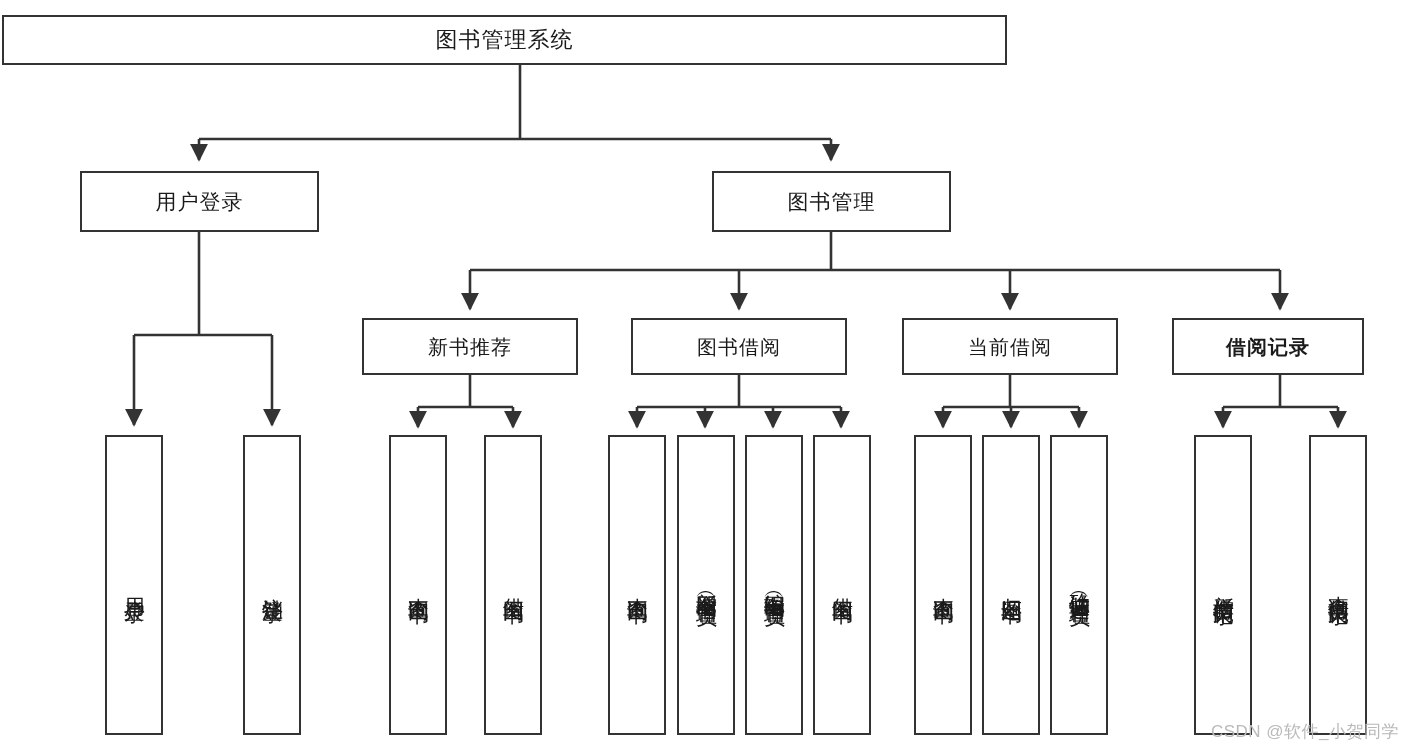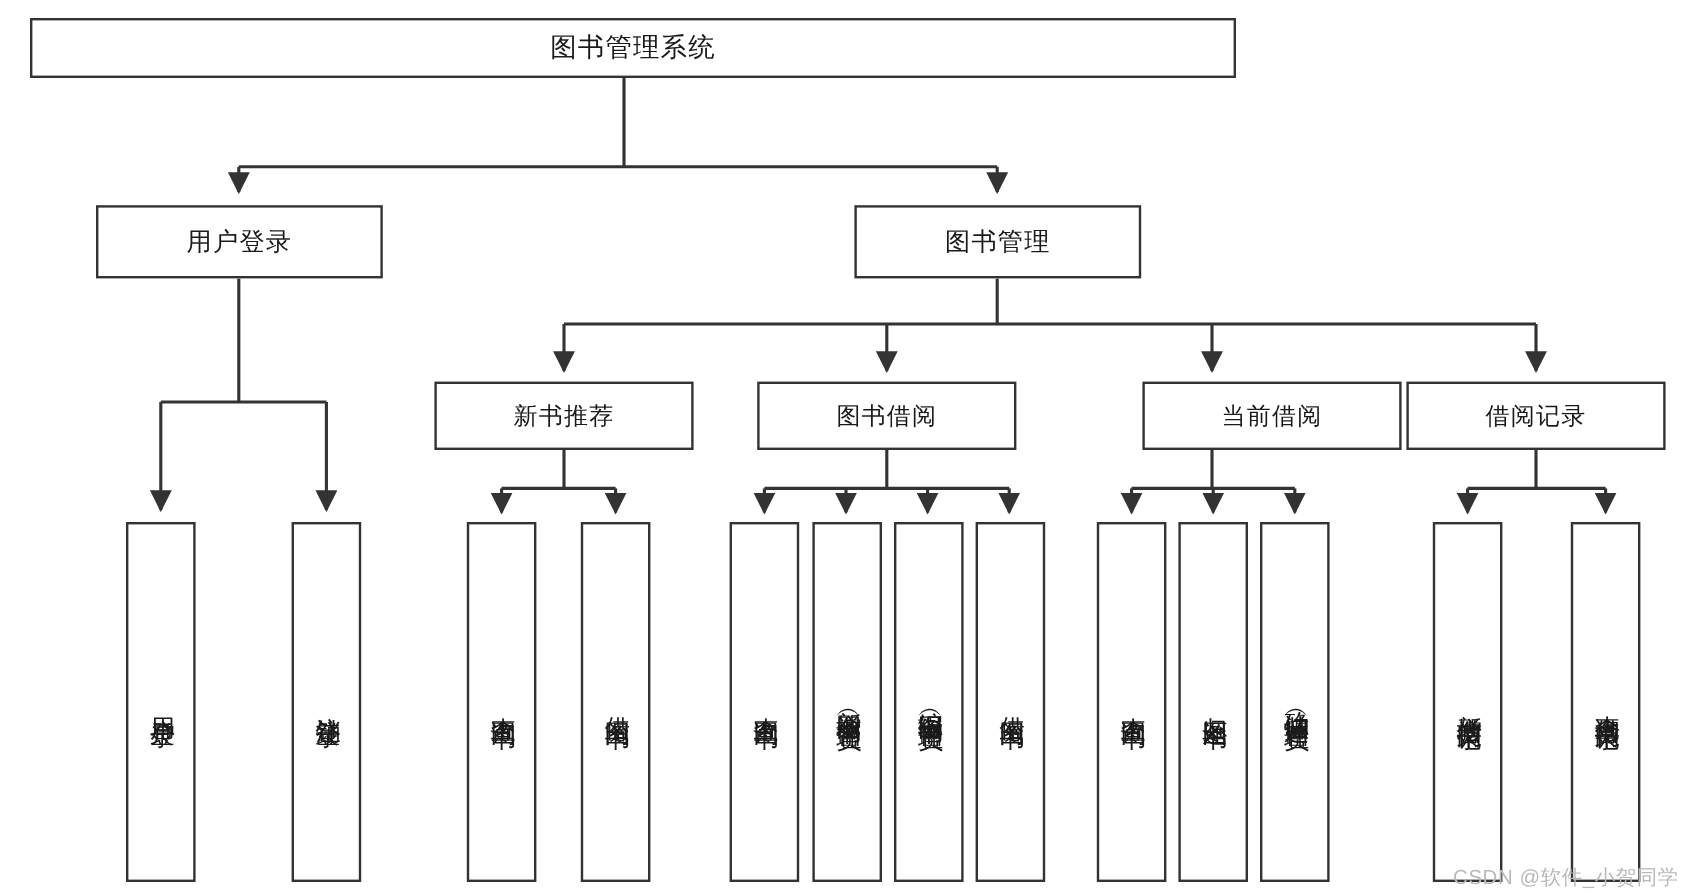--- a/index.html
+++ b/index.html
@@ -79,45 +79,45 @@
       <path d="M 1011 407 L 1011 427" marker-end="url(#arrow)"></path>
       <path d="M 1079 407 L 1079 427" marker-end="url(#arrow)"></path>
 
       <path d="M 1280 375 L 1280 407"></path>
       <path d="M 1223 407 L 1338 407"></path>
       <path d="M 1223 407 L 1223 427" marker-end="url(#arrow)"></path>
       <path d="M 1338 407 L 1338 427" marker-end="url(#arrow)"></path>
     </g>
   </svg>
 
-  <div class="node root" style="left:25px;top:15px;width:1005px;height:50px;">
+  <div class="node root" style="left:2px;top:15px;width:1005px;height:50px;">
     <span class="lbl">图书管理系统</span>
   </div>
 
   <div class="node lvl1" style="left:80px;top:171px;width:239px;height:61px;">
     <span class="lbl">用户登录</span>
   </div>
 
   <div class="node lvl1" style="left:712px;top:171px;width:239px;height:61px;justify-content:center;">
     <span class="lbl">图书管理</span>
   </div>
 
   <div class="node lvl2" style="left:362px;top:318px;width:216px;height:57px;">
     <span class="lbl">新书推荐</span>
   </div>
 
   <div class="node lvl2" style="left:631px;top:318px;width:216px;height:57px;">
     <span class="lbl">图书借阅</span>
   </div>
 
-  <div class="node lvl2" style="left:952px;top:318px;width:216px;height:57px;">
+  <div class="node lvl2" style="left:902px;top:318px;width:216px;height:57px;">
     <span class="lbl">当前借阅</span>
   </div>
 
-  <div class="node lvl2" style="left:1172px;top:318px;width:216px;height:57px;">
+  <div class="node lvl2" style="left:1172px;top:318px;width:192px;height:57px;font-weight:bold;">
     <span class="lbl">借阅记录</span>
   </div>
 
   <div class="node leaf" style="left:105px;top:435px;width:58px;height:300px;">
     <span class="lbl">用户登录</span>
   </div>
   <div class="node leaf" style="left:243px;top:435px;width:58px;height:300px;">
     <span class="lbl">注销登录</span>
   </div>
 

